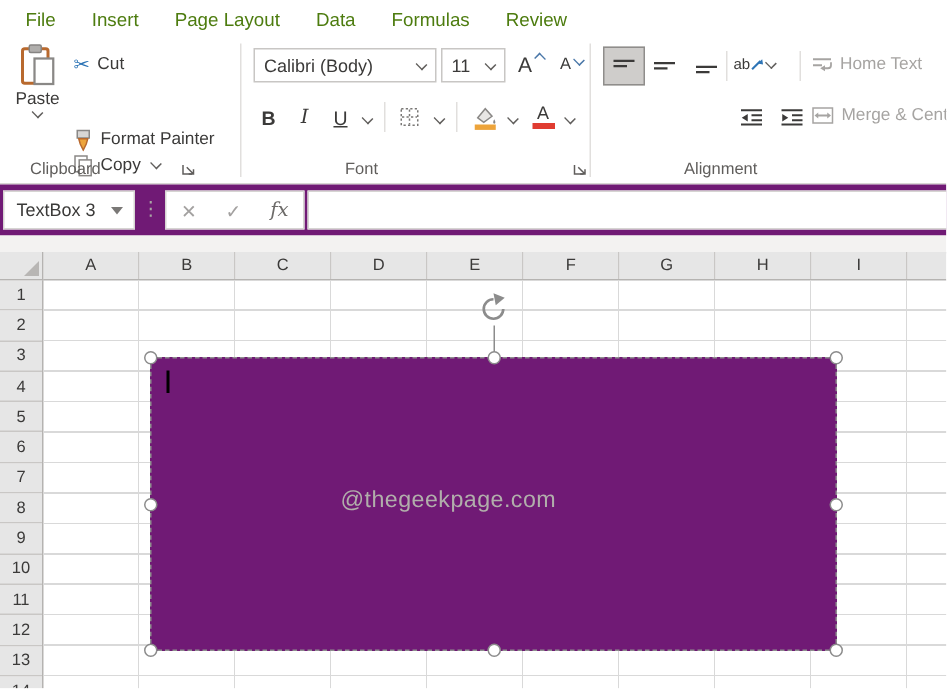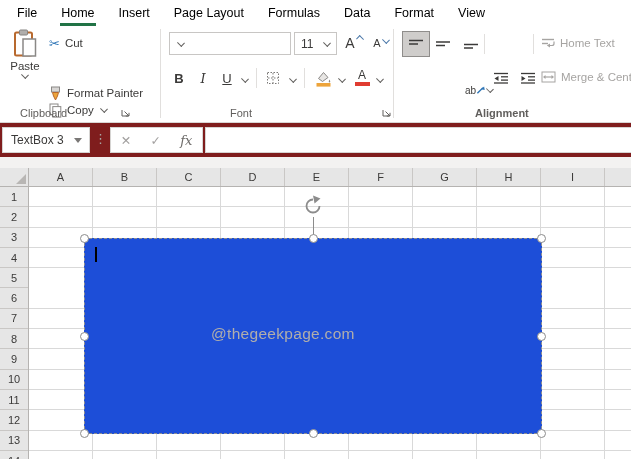--- a/index.html
+++ b/index.html
@@ -1,21 +1,21 @@
 <!DOCTYPE html>
 <html><head>
 <meta charset="utf-8">
 <style>
   html,body{margin:0;padding:0;background:#fff;}
   .app{position:relative;width:631px;height:459px;overflow:hidden;background:#fff;
        font-family:"Liberation Sans","DejaVu Sans",sans-serif;color:#3b3a39;}
   
   .tabbar{position:absolute;left:0;top:0;width:100%;height:26px;background:#fff;
           display:flex;align-items:stretch;padding-left:5px;}
-  .tab{padding:0 11px;font-size:12.5px;color:#000000;display:flex;align-items:flex-end;cursor:default;}
+  .tab{padding:0 11px;font-size:12.5px;color:#4d7c0f;display:flex;align-items:flex-end;cursor:default;}
   .tab .lbl{padding:4px 1px 3px;border-bottom:3px solid transparent;line-height:14px;}
   .tab.active .lbl{border-bottom-color:#217346;}
   
   .ribbon{position:absolute;left:0;top:26px;width:100%;height:96px;background:#fff;
           border-bottom:1px solid #d8d6d4;font-size:11.5px;}
   .vsep{position:absolute;top:3px;height:89px;width:1px;background:#e1dfdd;}
   .group-label{position:absolute;bottom:3px;font-size:11px;color:#605e5c;text-align:left;}
   .launcher{position:absolute;bottom:4px;width:11px;height:11px;}
   .chev{display:inline-block;width:5px;height:5px;border-right:1.3px solid #605e5c;
         border-bottom:1.3px solid #605e5c;transform:rotate(45deg) scale(1,.85);margin:0 2px 2px 2px;}
@@ -25,21 +25,21 @@
   .rowitem{position:absolute;display:flex;align-items:center;gap:5px;height:22px;white-space:nowrap;}
   .ib{position:absolute;width:26px;height:24px;display:flex;align-items:center;justify-content:center;}
   .ib.sel{background:#cfcdcb;border:1px solid #8f8d8b;}
   .disabled-txt{color:#a6a4a2;}
   
   .fbox{position:absolute;height:23px;border:1px solid #c8c6c4;background:#fff;display:flex;
         align-items:center;font-size:12px;padding:0 4px 0 6px;box-sizing:border-box;}
   .fbox .fval{flex:1;overflow:hidden;white-space:nowrap;}
   .bigA{font-size:14px;line-height:12px;}
   
-  .formula-row{position:absolute;left:0;top:123px;width:100%;height:34px;background:#7f1d1d;}
+  .formula-row{position:absolute;left:0;top:123px;width:100%;height:34px;background:#701a75;}
   .wbox{position:absolute;top:4px;height:26px;background:#fff;border:1px solid #d6d4d2;
         box-sizing:border-box;display:flex;align-items:center;}
   .namebox{left:2px;width:88px;font-size:12px;padding-left:8px;}
   .namebox .tri{margin-left:auto;margin-right:7px;width:0;height:0;border-left:4px solid transparent;
         border-right:4px solid transparent;border-top:5px solid #7a7876;}
   .dots{position:absolute;left:94px;top:8px;color:#a8a6a4;font-size:13px;}
   .fxbox{left:110px;width:93px;justify-content:space-around;color:#a3a1a0;font-size:12.5px;}
   .fx{font-family:"DejaVu Serif",serif;font-style:italic;color:#6d6b69;font-size:13px;}
   .formula-input{left:205px;right:-2px;width:auto;}
   .gapstrip{position:absolute;left:0;top:157px;width:100%;height:11px;background:#f3f2f1;
@@ -57,59 +57,53 @@
         font-size:11px;color:#3b3a39;}
   .rowheads{position:absolute;left:0;top:19px;width:29px;bottom:0;overflow:hidden;
         border-right:1px solid #b5b3b1;box-sizing:border-box;}
   .rowhead{height:20.3px;background:#e6e6e6;border-bottom:1px solid #c9c7c5;box-sizing:border-box;
         display:flex;align-items:center;justify-content:center;font-size:11px;color:#3b3a39;}
   .grid{position:absolute;left:29px;top:19px;right:0;bottom:0;
         background-image:
           repeating-linear-gradient(to right,transparent 0,transparent 63px,#d9d9d9 63px,#d9d9d9 64px),
           repeating-linear-gradient(to bottom,transparent 0,transparent 19.3px,#d9d9d9 19.3px,#d9d9d9 20.3px);}
   
-  .shape{position:absolute;left:84px;top:238px;width:458px;height:196px;background:#1d4ed8;
+  .shape{position:absolute;left:100px;top:238px;width:458px;height:196px;background:#701a75;
         border:1.5px dashed #8f8f8f;box-sizing:border-box;}
   .handle{position:absolute;width:9px;height:9px;border:1.5px solid #8c8c8c;border-radius:50%;
         background:#fff;box-sizing:border-box;}
   .connector{position:absolute;left:calc(50% - .5px);top:-22px;width:1px;height:21px;background:#8c8c8c;}
   .rotator{position:absolute;left:calc(50% - 11px);top:-44px;width:22px;height:22px;}
   .caret{position:absolute;left:10px;top:8px;width:1.5px;height:15px;background:#000;}
   .watermark{position:absolute;left:126px;top:86px;font-size:15.5px;color:#b1aeab;letter-spacing:.3px;}
   svg{display:block;}
 </style>
 </head>
 <body>
 
 <div class="app">
 
   <div class="tabbar">
     <div class="tab">
         <span class="lbl">File</span>
       </div>
-    <div class="tab active">
-        <span class="lbl">Home</span>
-      </div>
     <div class="tab">
         <span class="lbl">Insert</span>
       </div>
     <div class="tab">
         <span class="lbl">Page Layout</span>
       </div>
     <div class="tab">
+        <span class="lbl">Data</span>
+      </div>
+    <div class="tab">
         <span class="lbl">Formulas</span>
       </div>
     <div class="tab">
-        <span class="lbl">Data</span>
-      </div>
-    <div class="tab">
-        <span class="lbl">Format</span>
-      </div>
-    <div class="tab">
-        <span class="lbl">View</span>
+        <span class="lbl">Review</span>
       </div>
   </div>
 
   <div class="ribbon">
 
     <div>
       <div style="position:absolute;left:5px;top:3px;width:40px;height:80px;display:flex;flex-direction:column;align-items:center;">
         <svg width="24" height="29" viewBox="0 0 24 29">
           <rect x="2" y="3.5" width="17" height="23" rx="1.5" fill="#fff" stroke="#b8692e" stroke-width="2"></rect>
           <rect x="6.5" y="1" width="8" height="5" rx="1" fill="#b0aeac" stroke="#868482" stroke-width="1"></rect>
@@ -143,20 +137,21 @@
           <path d="M2 3 V9 H8" fill="none" stroke="#605e5c"></path>
             <path d="M4.5 4.5 L9 9 M9 5.8 V9 H5.8" fill="none" stroke="#605e5c"></path>
         </svg>
       </div>
     </div>
 
     <div class="vsep" style="left:160px;"></div>
 
     <div>
       <div class="fbox" style="left:169px;top:6px;width:122px;">
+        <span class="fval">Calibri (Body)</span>
         <span class="chev"></span>
       </div>
       <div class="fbox" style="left:294px;top:6px;width:43px;">
         <span class="fval">11</span>
         <span class="chev"></span>
       </div>
       <div class="ib" style="left:342px;top:5px;">
         <span class="bigA">A</span>
         <span class="chev up blue" style="margin-bottom:8px;"></span>
       </div>
@@ -224,21 +219,21 @@
             <line x1="1" y1="8.5" x2="10" y2="8.5"></line>
         </svg>
       </div>
       <div class="ib" style="left:458px;top:5px;">
         <svg width="16" height="13" viewBox="0 0 16 13" stroke="#3b3a39" stroke-width="1.5">
           <line x1="1" y1="7.5" x2="15" y2="7.5"></line>
             <line x1="1" y1="11" x2="10" y2="11"></line>
         </svg>
       </div>
       <div class="vline" style="left:484px;top:8px;height:20px;"></div>
-      <div class="ib" style="left:465px;top:5px;width:30px;margin-top:47px;">
+      <div class="ib" style="left:489px;top:5px;width:30px;">
         <span style="font-size:10px;">ab</span>
         <svg width="10" height="10" viewBox="0 0 10 10">
           <line x1="1.5" y1="8.5" x2="7.5" y2="2.5" stroke="#2e75b6" stroke-width="1.5"></line>
           <polygon points="8.8,1.2 9.4,5 5.5,4.2" fill="#2e75b6"></polygon>
         </svg>
         <span class="chev"></span>
       </div>
       <div class="vline" style="left:533px;top:8px;height:20px;"></div>
       <div class="rowitem disabled-txt" style="left:541px;top:6px;">
         <svg width="14" height="13" viewBox="0 0 14 13">
@@ -273,21 +268,21 @@
       </div>
       <div class="rowitem disabled-txt" style="left:541px;top:40px;">
         <svg width="15" height="12" viewBox="0 0 15 12">
           <rect x="1" y="1" width="13" height="10" fill="#fff" stroke="#a6a4a2"></rect>
           <line x1="4" y1="6" x2="11" y2="6" stroke="#a6a4a2" stroke-width="1.2"></line>
           <polygon points="4.5,4 4.5,8 2,6" fill="#a6a4a2"></polygon>
           <polygon points="10.5,4 10.5,8 13,6" fill="#a6a4a2"></polygon>
         </svg>
         <span>Merge &amp; Center</span>
       </div>
-      <div class="group-label" style="left:475px;width:80px;font-weight:bold;">Alignment</div>
+      <div class="group-label" style="left:456px;width:80px;">Alignment</div>
     </div>
   </div>
 
   <div class="formula-row">
     <div class="wbox namebox">
       <span>TextBox 3</span>
       <span class="tri"></span>
     </div>
     <span class="dots">⋮</span>
     <div class="wbox fxbox">

